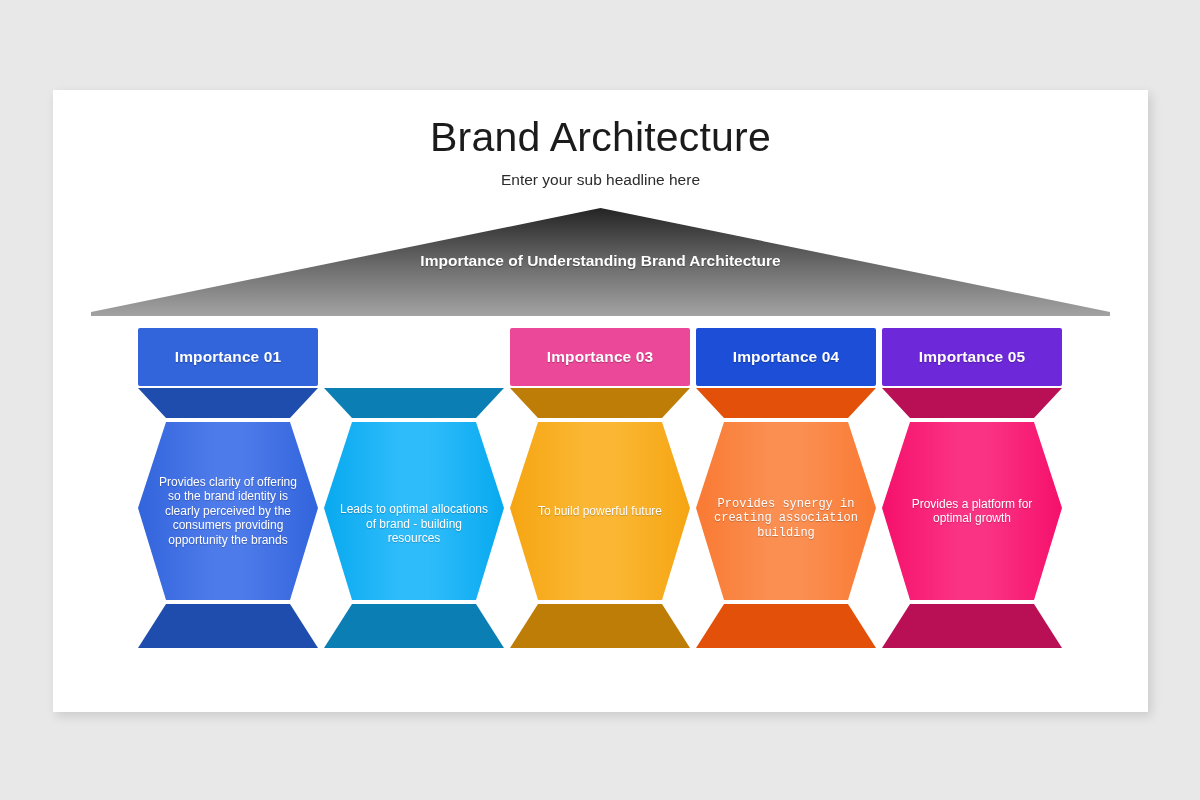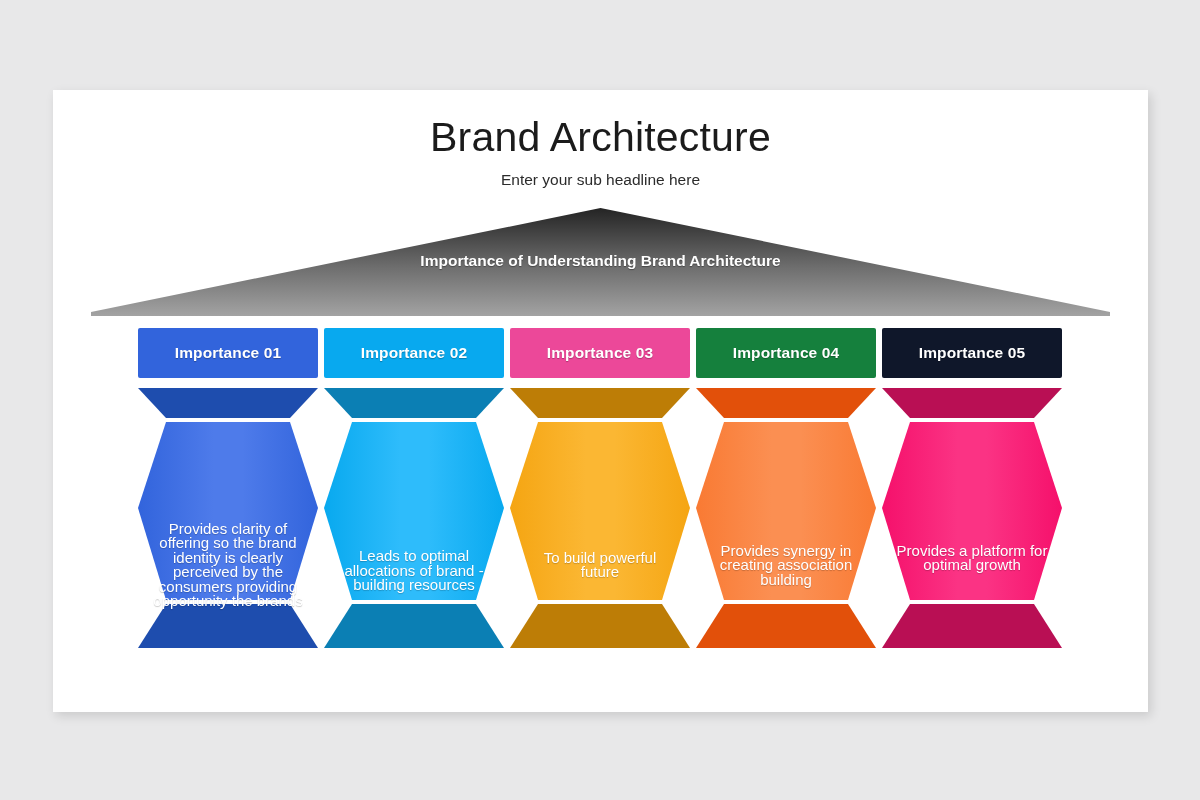--- a/index.html
+++ b/index.html
@@ -52,40 +52,39 @@
   
   #columns{
     position:absolute;left:85px;top:238px;width:940px;height:350px;
   }
   .col{
     position:absolute;top:0;width:180px;height:350px;
   }
   .col-svg{position:absolute;left:0;top:0;display:block;}
 
   .col-head{
-    position:absolute;left:0;top:0;width:180px;height:50px;
+    position:absolute;left:0;top:0;width:180px;height:58px;
     display:flex;align-items:center;justify-content:center;
     border-radius:2px;
     box-sizing:border-box;
   }
   .col-head span{
     font-size:15.5px;font-weight:bold;color:#ffffff;
     text-shadow:0 1px 1px rgba(0,0,0,.28);
     letter-spacing:.1px;
     white-space:nowrap;
   }
 
   .col-body-text{
     position:absolute;left:14px;width:152px;
     top:150px;
     text-align:center;
-    font-size:15px;line-height:14.6px;color:#ffffff;
+    font-size:12px;line-height:14.6px;color:#ffffff;
     text-shadow:0 1px 1px rgba(0,0,0,.22);
     pointer-events:none;
-    margin-top:47px;
   }
 </style>
 </head>
 <body>
 
 <div id="stage">
 
   <div id="slide">
 
     <div id="subtitle">Enter your sub headline here</div>
@@ -133,23 +132,20 @@
                 <stop offset="0%" stop-color="#08A9EF"></stop>
                 <stop offset="42%" stop-color="#2EBCFB"></stop>
                 <stop offset="58%" stop-color="#2EBCFB"></stop>
                 <stop offset="100%" stop-color="#08A9EF"></stop>
               </linearGradient>
             </defs>
             <polygon points="0,60 180,60 152,90 28,90" fill="#0B7FB4"></polygon>
             <polygon points="28,94 152,94 180,180 152,272 28,272 0,180" fill="url(#bodyGrad1)"></polygon>
             <polygon points="28,276 152,276 180,320 0,320" fill="#0B7FB4"></polygon>
           </svg>
-          <div class="col-head" style="background:#08A9EF">
-            <span>Importance 02</span>
-          </div>
           <div class="col-body-text" style="top: 174px;">Leads to optimal allocations of brand - building resources</div>
         </div>
         <div class="col" style="left: 372px;">
           <svg class="col-svg" width="180" height="350" viewBox="0 0 180 350">
             <defs>
               <linearGradient id="bodyGrad2" x1="0" y1="0" x2="1" y2="0">
                 <stop offset="0%" stop-color="#F5A512"></stop>
                 <stop offset="42%" stop-color="#FBB733"></stop>
                 <stop offset="58%" stop-color="#FBB733"></stop>
                 <stop offset="100%" stop-color="#F5A512"></stop>
@@ -171,40 +167,40 @@
                 <stop offset="0%" stop-color="#F97A33"></stop>
                 <stop offset="42%" stop-color="#FB8F52"></stop>
                 <stop offset="58%" stop-color="#FB8F52"></stop>
                 <stop offset="100%" stop-color="#F97A33"></stop>
               </linearGradient>
             </defs>
             <polygon points="0,60 180,60 152,90 28,90" fill="#E2500A"></polygon>
             <polygon points="28,94 152,94 180,180 152,272 28,272 0,180" fill="url(#bodyGrad3)"></polygon>
             <polygon points="28,276 152,276 180,320 0,320" fill="#E2500A"></polygon>
           </svg>
-          <div class="col-head" style="background:#15803d">
+          <div class="col-head" style="background:#1d4ed8">
             <span>Importance 04</span>
           </div>
-          <div class="col-body-text" style="top: 168.5px;">Provides synergy in creating association building</div>
+          <div class="col-body-text" style="top: 168.5px; font-family: Liberation Mono, monospace;">Provides synergy in creating association building</div>
         </div>
         <div class="col" style="left: 744px;">
           <svg class="col-svg" width="180" height="350" viewBox="0 0 180 350">
             <defs>
               <linearGradient id="bodyGrad4" x1="0" y1="0" x2="1" y2="0">
                 <stop offset="0%" stop-color="#F5106B"></stop>
                 <stop offset="42%" stop-color="#FB3384"></stop>
                 <stop offset="58%" stop-color="#FB3384"></stop>
                 <stop offset="100%" stop-color="#F5106B"></stop>
               </linearGradient>
             </defs>
             <polygon points="0,60 180,60 152,90 28,90" fill="#B90F54"></polygon>
             <polygon points="28,94 152,94 180,180 152,272 28,272 0,180" fill="url(#bodyGrad4)"></polygon>
             <polygon points="28,276 152,276 180,320 0,320" fill="#B90F54"></polygon>
           </svg>
-          <div class="col-head" style="background:#0f172a">
+          <div class="col-head" style="background:#6d28d9">
             <span>Importance 05</span>
           </div>
           <div class="col-body-text" style="top: 168.5px;">Provides a platform for optimal growth</div>
         </div>
       </div>
 
   </div>
 </div>
 
 </body></html>

